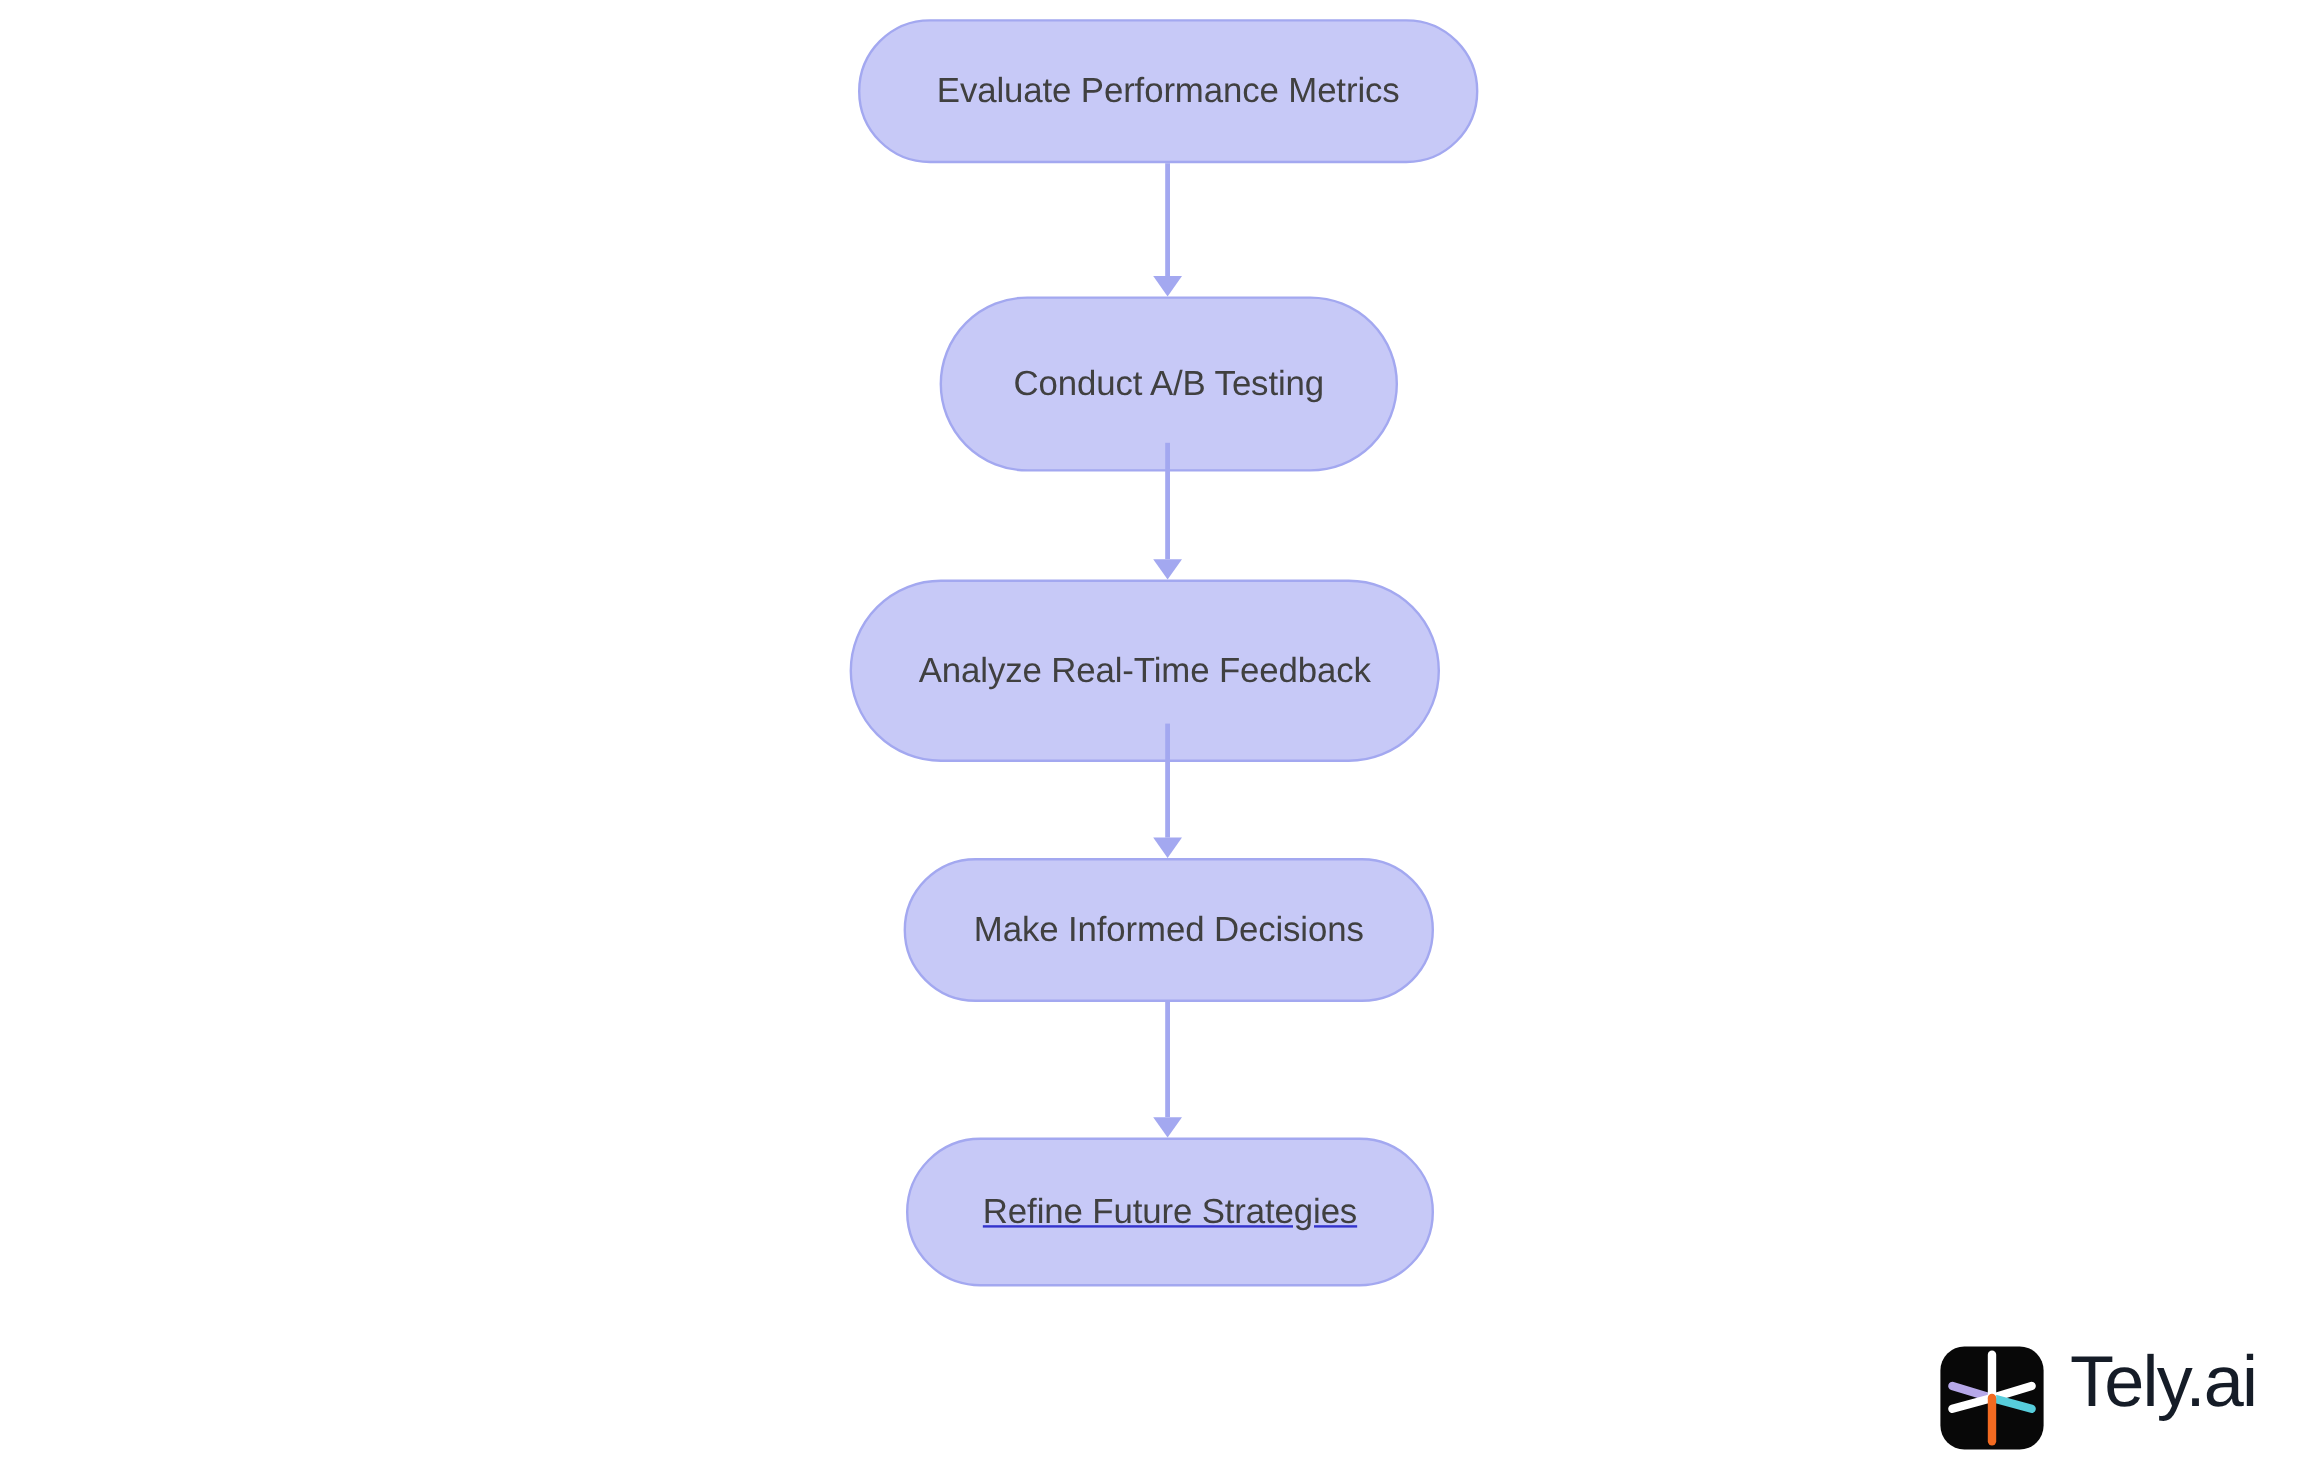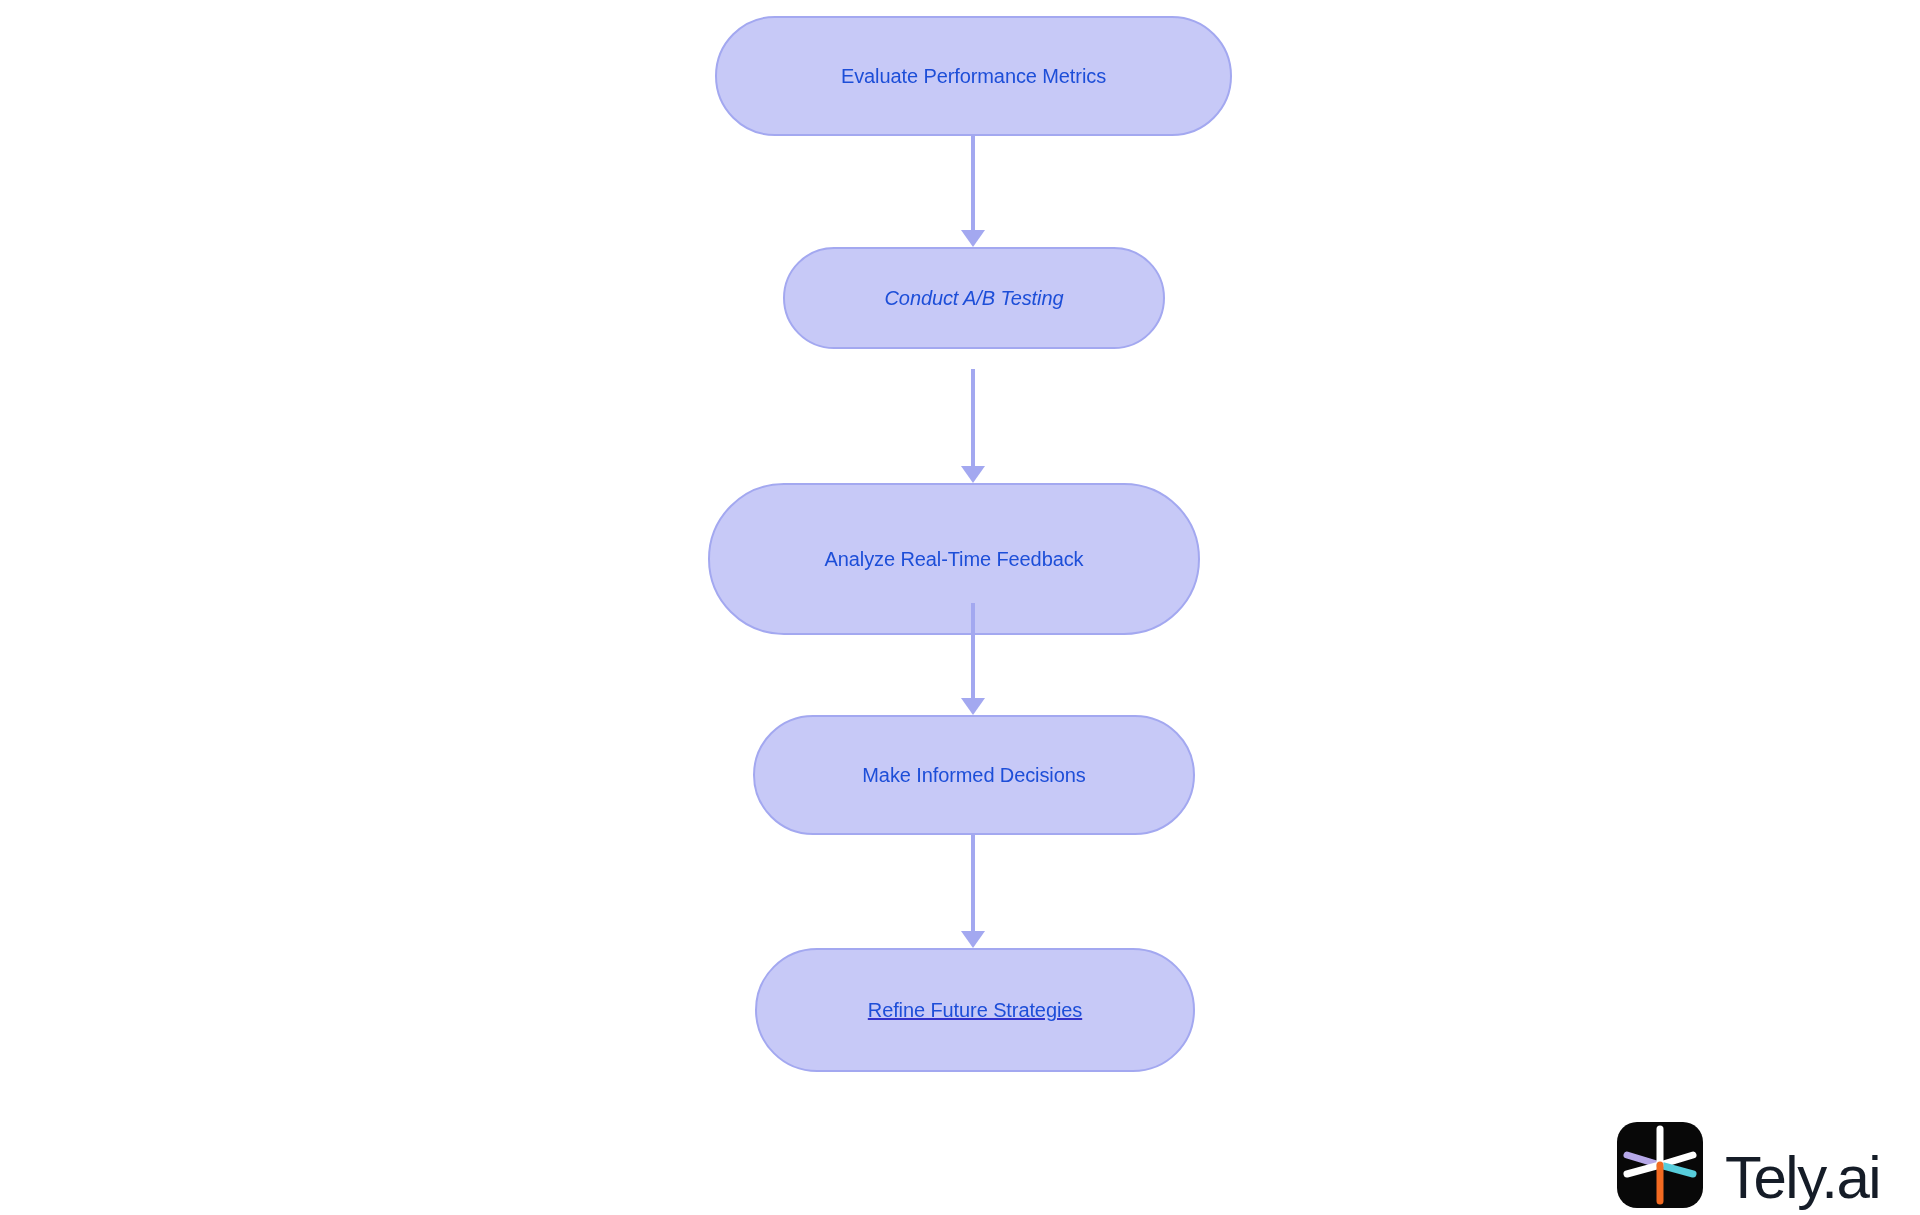--- a/index.html
+++ b/index.html
@@ -34,27 +34,27 @@
     display: flex;
     align-items: center;
     justify-content: center;
     color: #3333cc;
     font-family: "Liberation Sans", sans-serif;
     font-weight: 400;
     letter-spacing: -0.1px;
     white-space: nowrap;
   }
   .flow-node .node-label {
-    color: #1d4ed8;
-    font-size: 20px;
+    color: #404040;
+    font-size: 29px;
     line-height: 1;
   }
 
   .node-1 { left: 715px;  top: 16px;   width: 517px; height: 120px; }
-  .node-2 { left: 783px;  top: 247px;  width: 382px; height: 102px; font-style: italic; }
+  .node-2 { left: 783px;  top: 247px;  width: 382px; height: 146px; }
   .node-3 { left: 708px;  top: 483px;  width: 492px; height: 152px; }
   .node-4 { left: 753px;  top: 715px;  width: 442px; height: 120px; align-items: center; }
   .node-5 { left: 755px;  top: 948px;  width: 440px; height: 124px; text-decoration: underline; }
 
   
   .connector {
     position: absolute;
     left: 968px;
     width: 10px;
   }
@@ -91,21 +91,21 @@
   .conn-4 .conn-line  { height: 96px; }
   .conn-4 .conn-arrow { top: 96px; }
 
   
   #brand {
     position: absolute;
     left: 1617px;
     top: 1122px;
     height: 86px;
     display: flex;
-    align-items: flex-end;
+    align-items: flex-start;
     gap: 22px;
   }
   .brand-mark {
     position: relative;
     width: 86px;
     height: 86px;
     background: #080808;
     border-radius: 20px;
     flex: 0 0 auto;
   }

